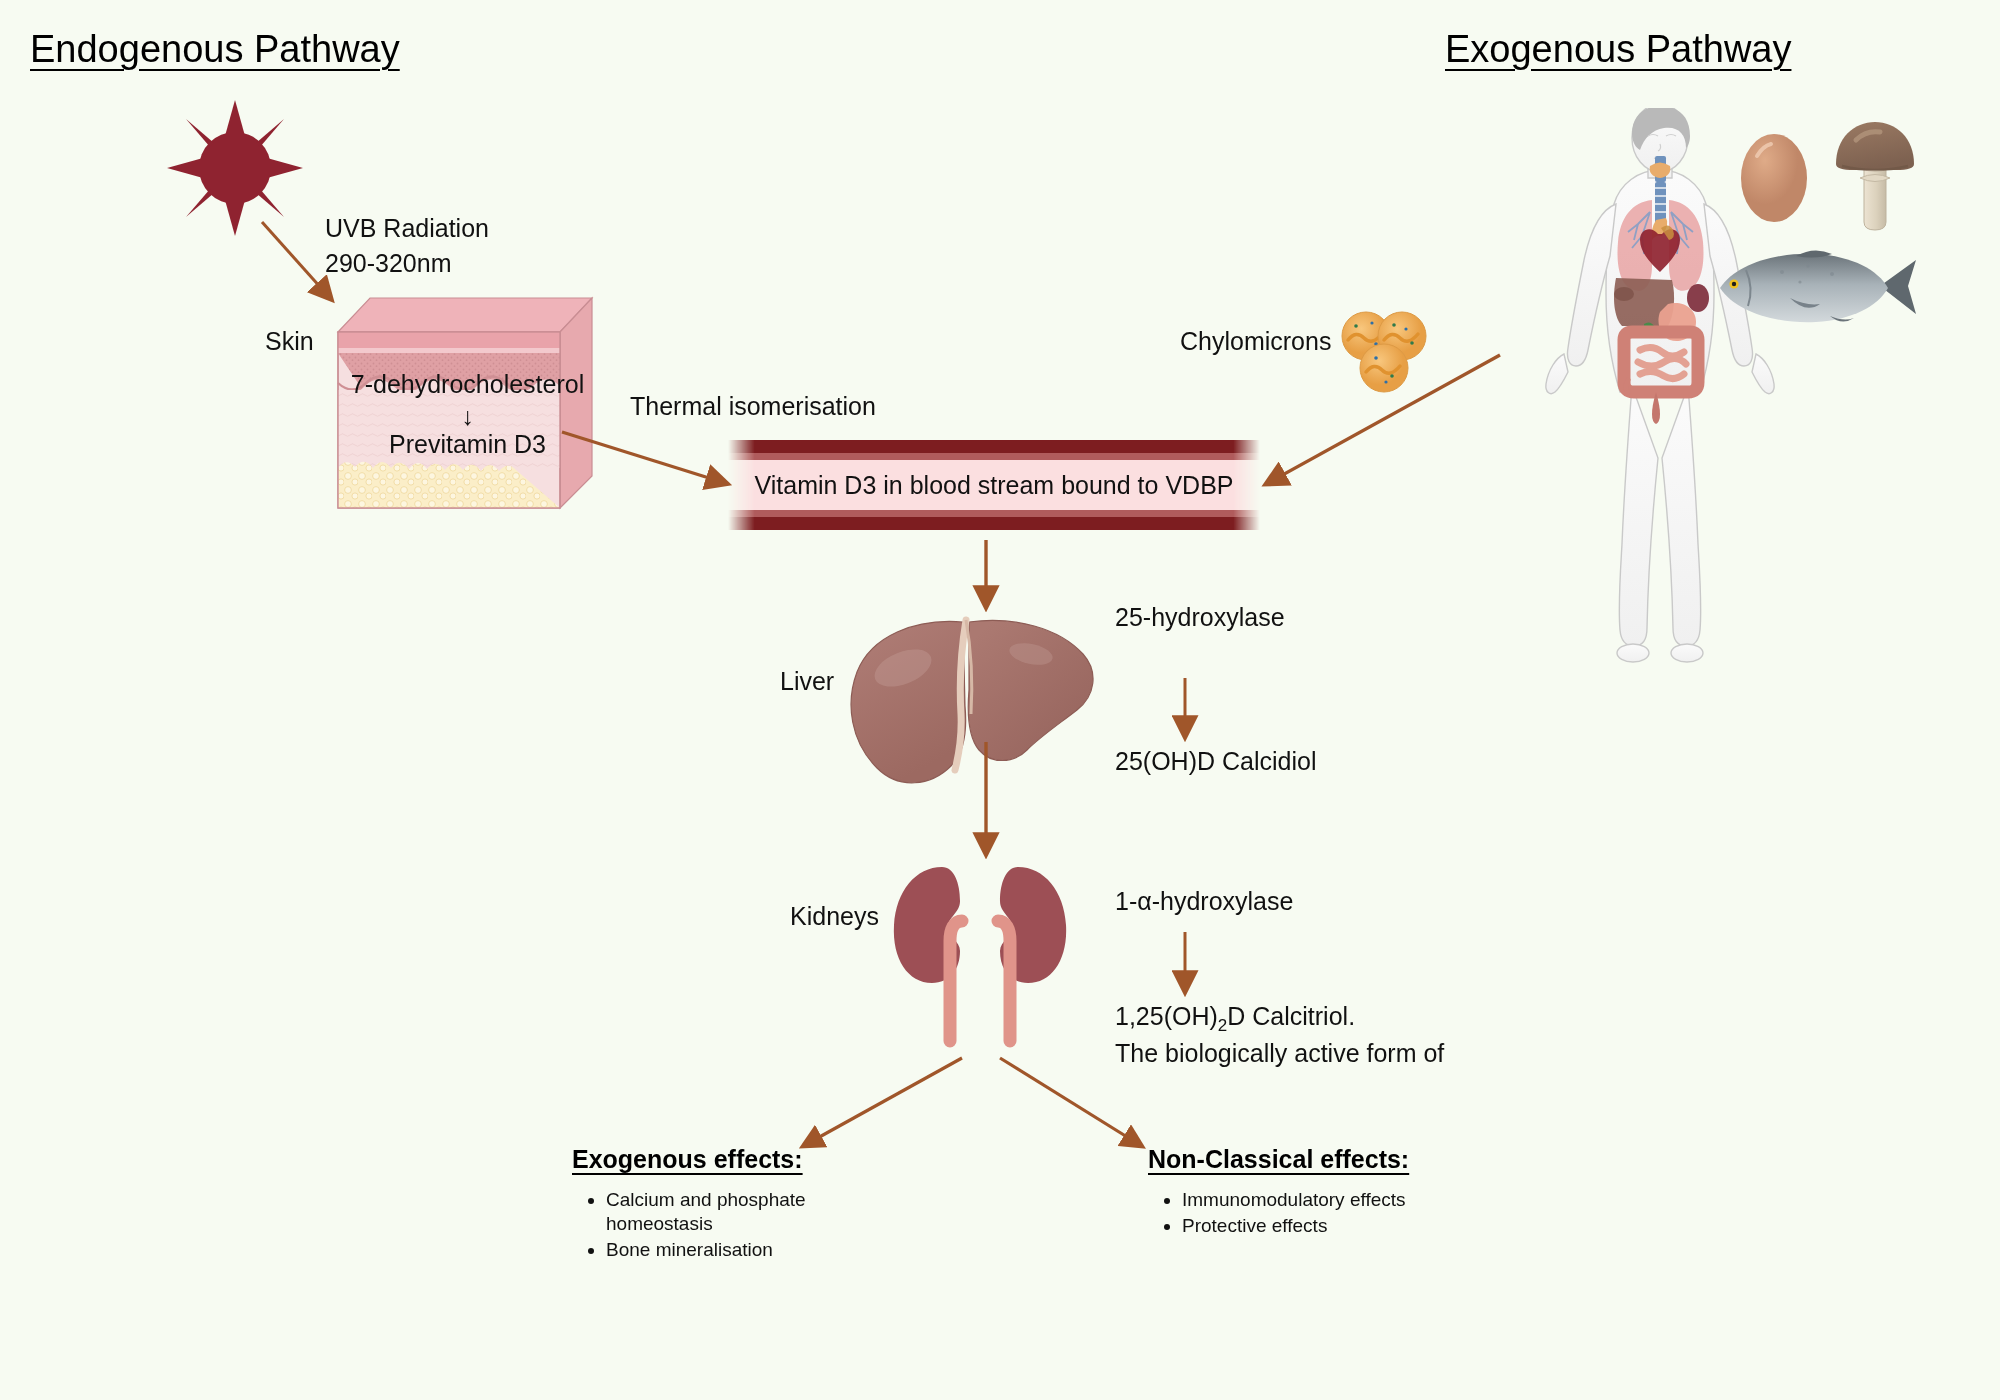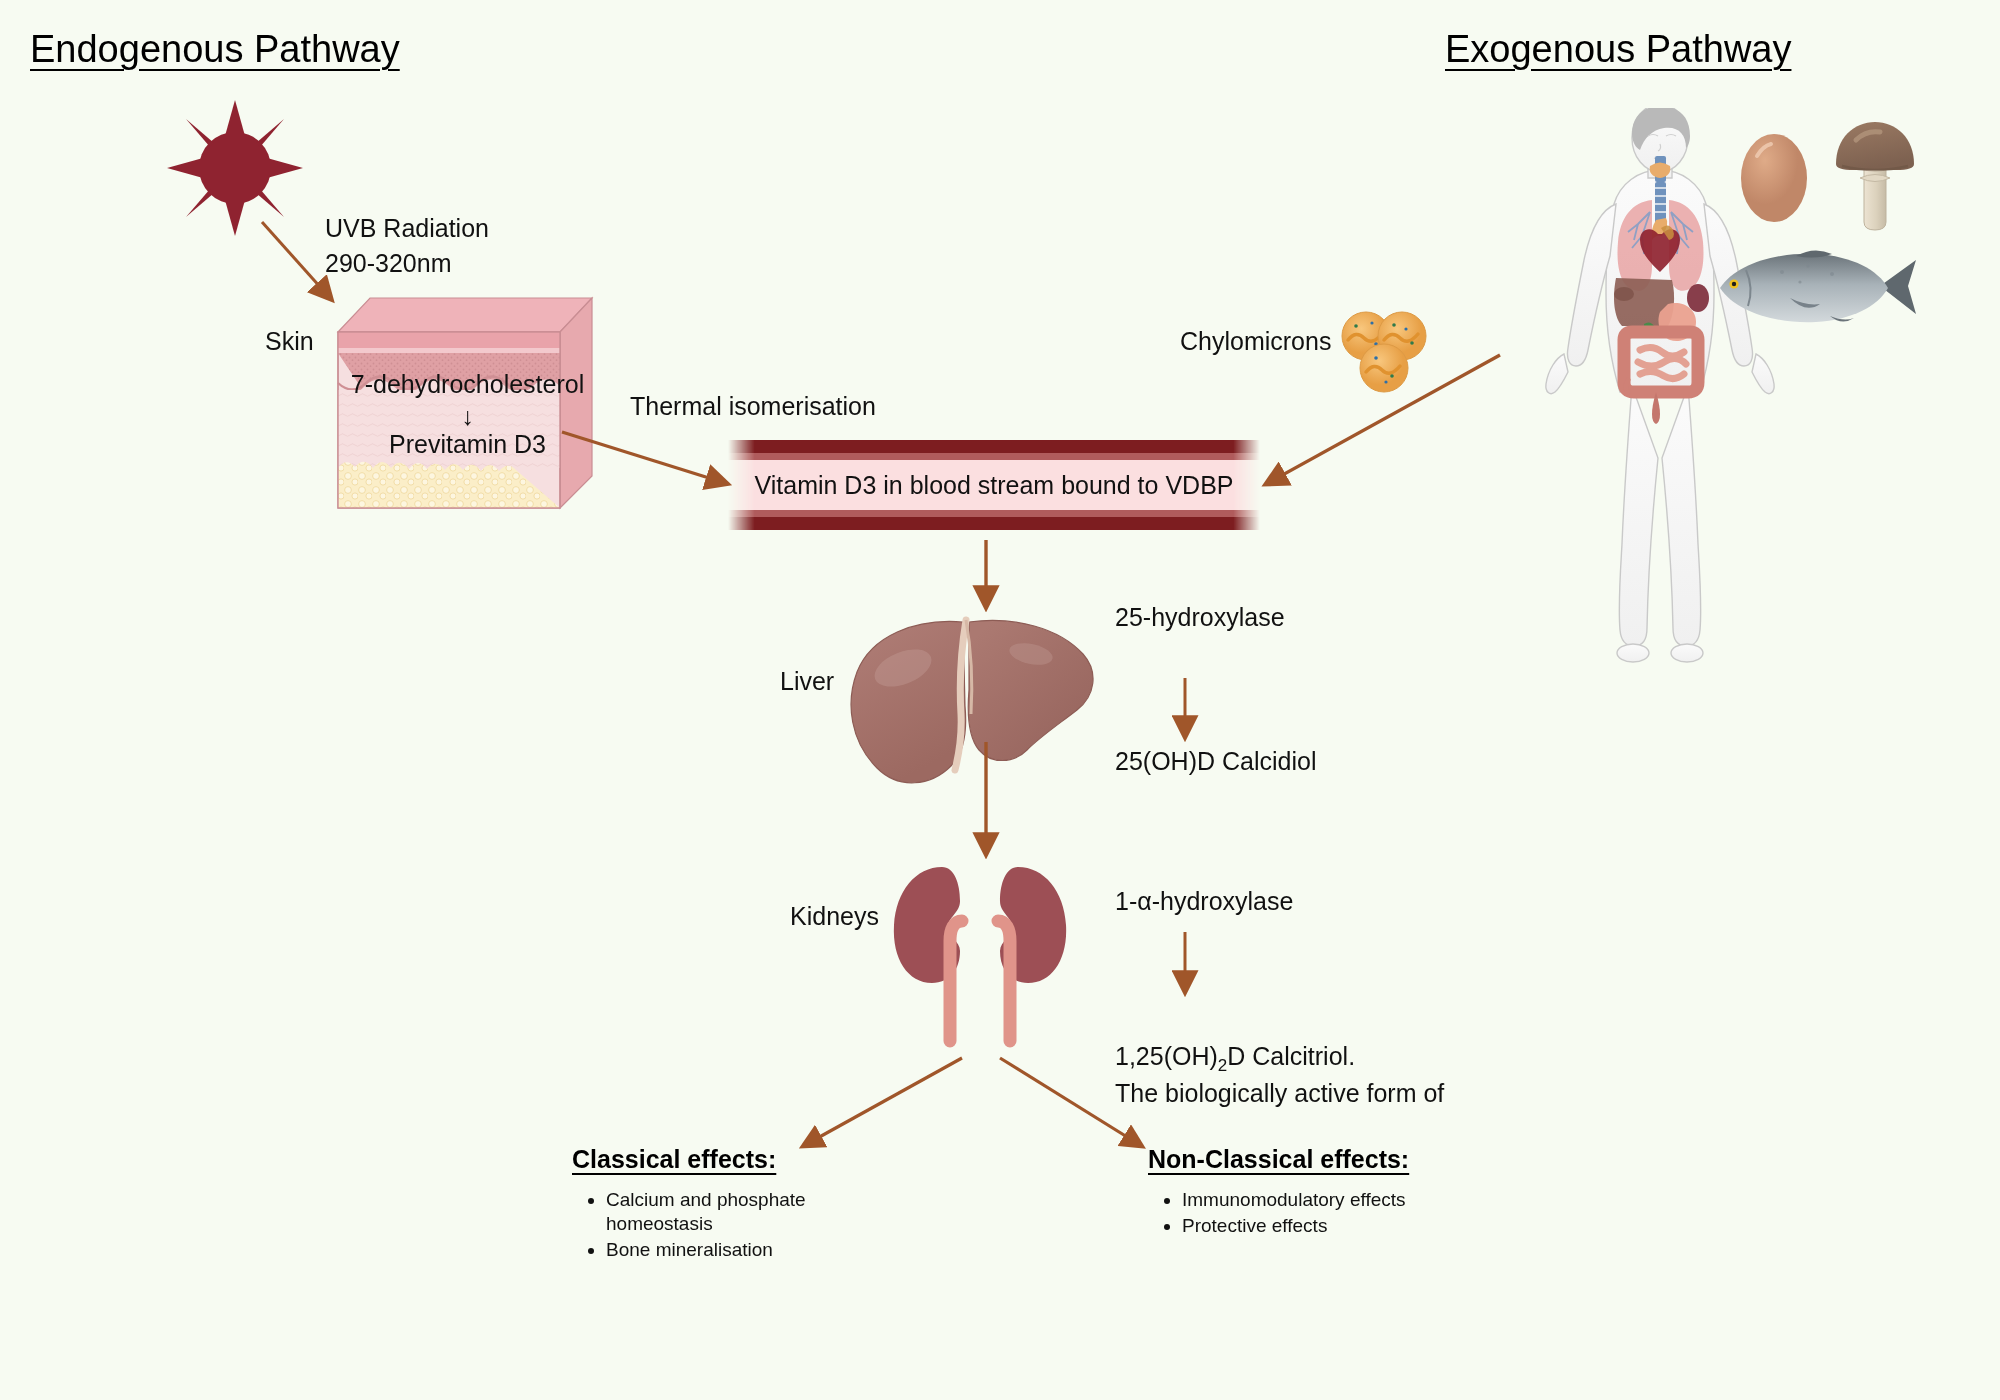--- a/index.html
+++ b/index.html
@@ -278,28 +278,28 @@
 
       <path d="M82,66 C74,66 70,74 70,86 L70,186" stroke="#e0948a" stroke-width="13" fill="none" stroke-linecap="round"></path>
 
       <path d="M118,66 C126,66 130,74 130,86 L130,186" stroke="#e0948a" stroke-width="13" fill="none" stroke-linecap="round"></path>
     </svg>
   </div>
 
   <div class="abs lbl" style="left:1115px; top:885px;">1-α-hydroxylase</div>
 
   <div class="abs" style="left:1115px; top:1000px; width:420px;">
-    <div class="lbl" style="white-space:nowrap;margin-top:40px;">
+    <div class="lbl" style="white-space:nowrap;">
       <span>1,25(OH)</span><sub style="font-size:0.68em;">2</sub><span>D Calcitriol.</span>
     </div>
     <div class="lbl">The biologically active form of</div>
   </div>
 
   <div class="abs" style="left:572px; top:1145px; width:300px;">
-    <div class="effects-head">Classical effects:</div>
+    <div class="effects-head">Exogenous effects:</div>
     <ul class="effects-list">
       <li>Calcium and phosphate homeostasis</li>
       <li>Bone mineralisation</li>
     </ul>
   </div>
 
   <div class="abs" style="left:1148px; top:1145px; width:320px;">
     <div class="effects-head">Non-Classical effects:</div>
     <ul class="effects-list">
       <li>Immunomodulatory effects</li>

